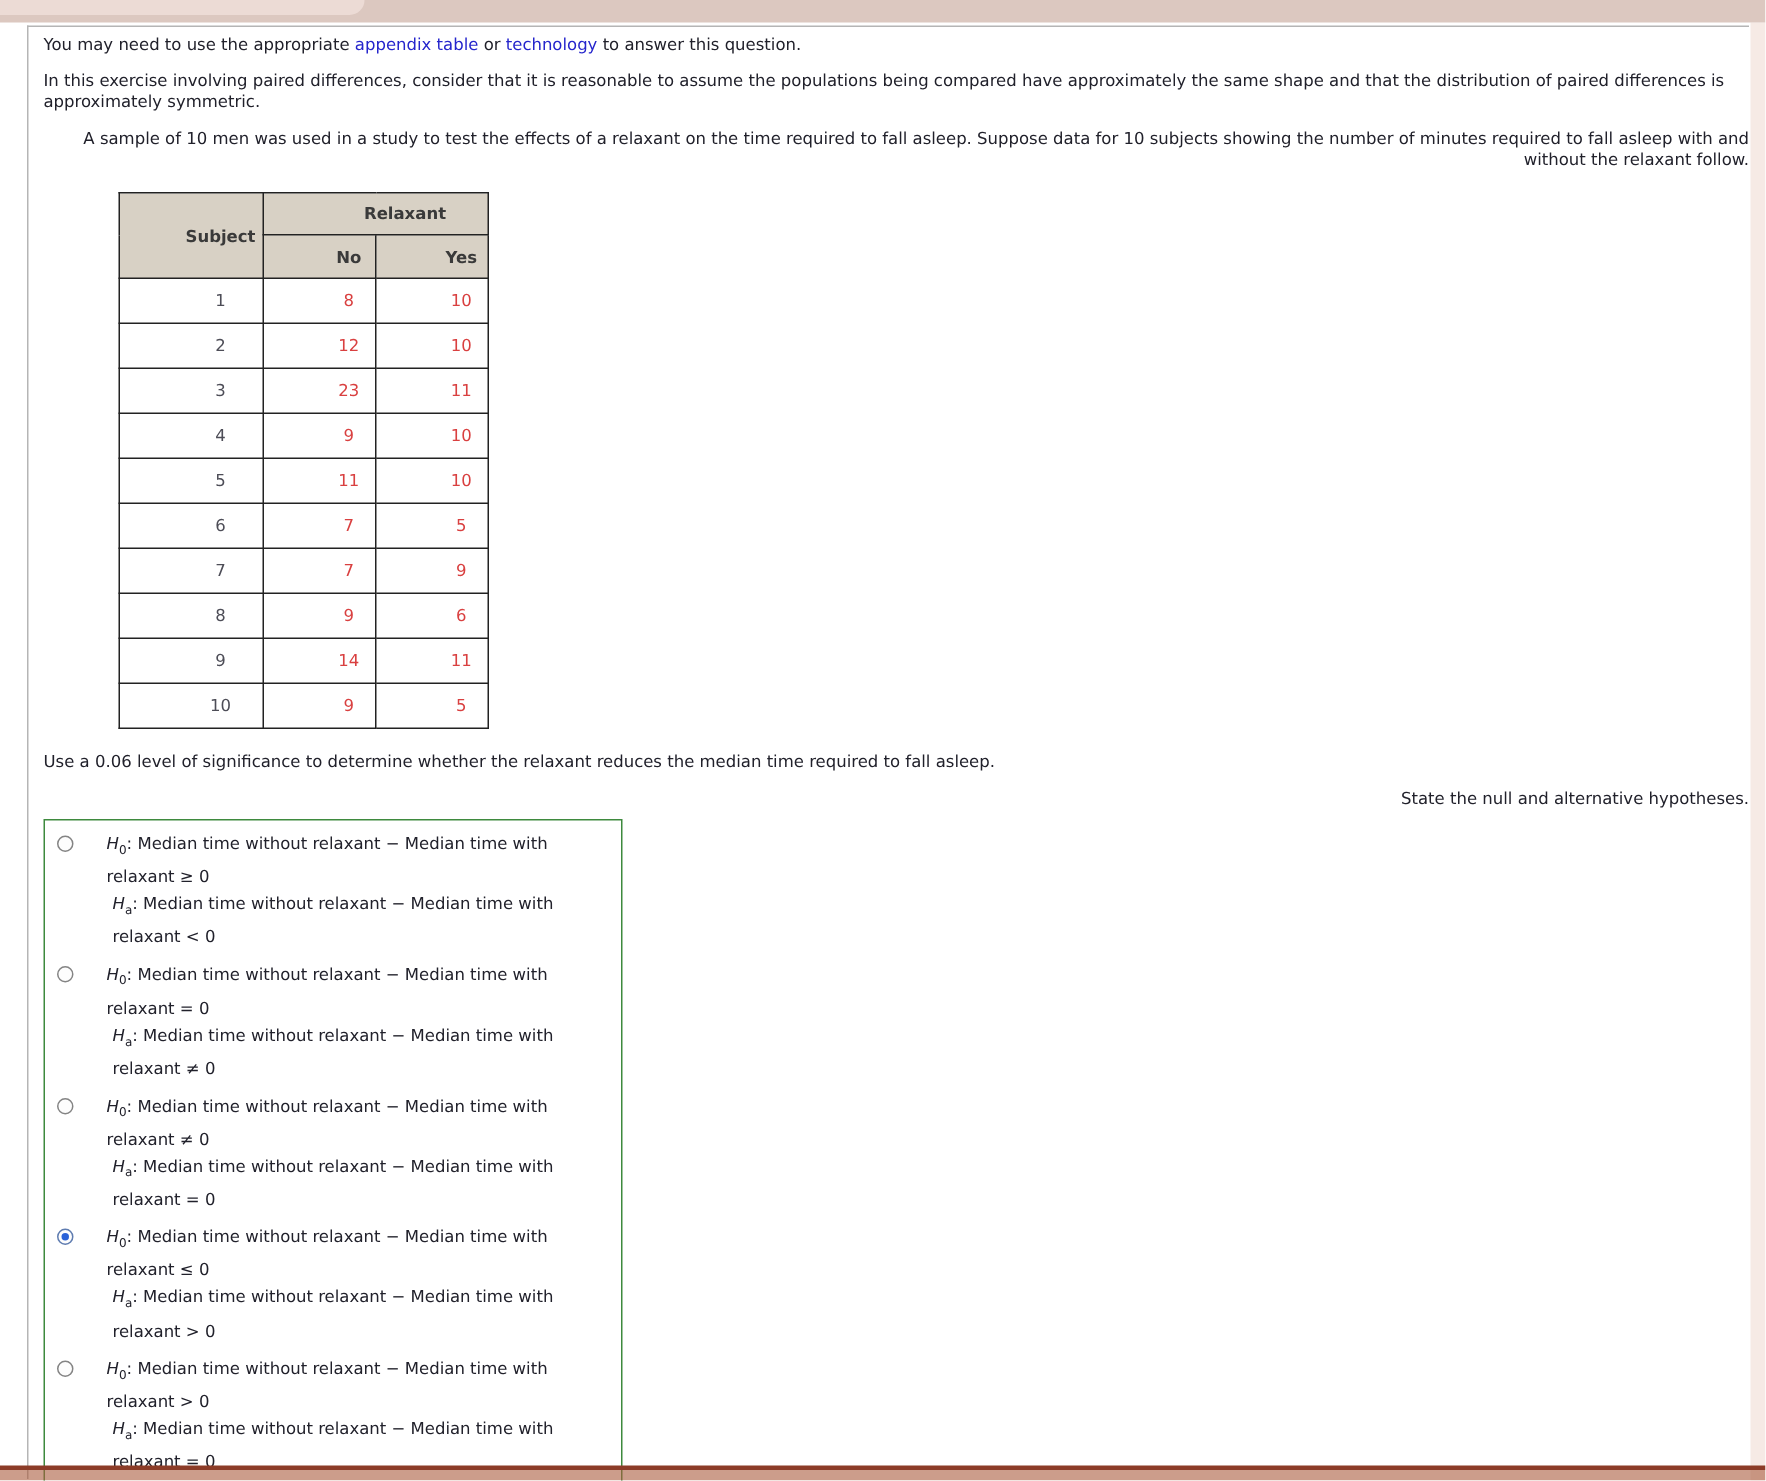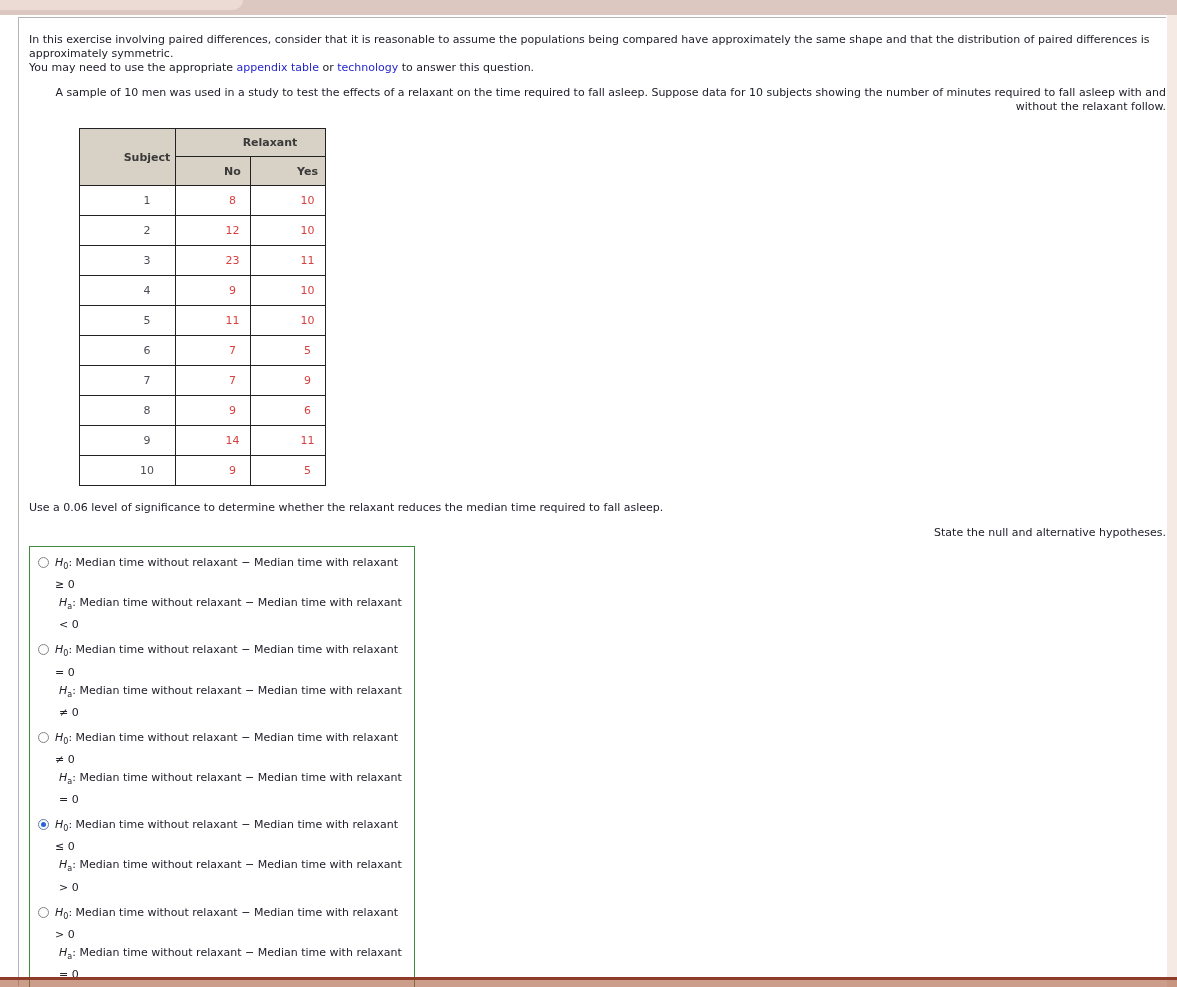--- a/index.html
+++ b/index.html
@@ -26,46 +26,46 @@
   table.data th,table.data td{border:1px solid #222222;text-align:center;vertical-align:middle;padding-left:40px;}
   table.data th{background:#d8d1c5;color:#3a3a3a;font-weight:bold;}
   th.subject-h{width:54px;}
   th.group-h{height:25px;}
   th.noyes-h{width:33px;height:26px;}
   td.subj{height:27px;color:#4d4d57;}
   td.val{color:#d94040;}
   
   .answer-box{border:1px solid #3e8a3e;margin-top:6px;background:#fff;}
   .hyp-box{width:368px;padding:7px 8px 2px 8px;box-sizing:content-box;}
-  .hyp-option{display:flex;gap:6px;margin-bottom:7px;justify-content:center;}
+  .hyp-option{display:flex;gap:22px;margin-bottom:7px;justify-content:center;}
   .hyp-line{line-height:18px;}
   .hyp-indent{margin-left:4px;}
   .radio{display:inline-block;width:11px;height:11px;border-radius:50%;
     border:1px solid #848484;background:#fdfdfd;box-sizing:border-box;flex:0 0 auto;margin-top:3px;cursor:pointer;}
   .radio.selected{border-color:#5f7cb0;}
   .radio.selected::after{content:"";display:block;width:5px;height:5px;margin:2px;border-radius:50%;background:#2a62d8;}
   sub,sup{font-size:8px;}
   
   .bottom-line{position:absolute;left:0;top:977px;width:1177px;height:3px;background:#8c3c28;z-index:6;}
   .bottom-shade{position:absolute;left:0;top:980px;width:1177px;height:7px;background:rgba(170,92,62,0.6);z-index:6;}
 </style>
 </head>
 <body>
 
 <div class="topbar"></div>
 <div class="toptab"></div>
 <div class="right-strip"></div>
 
 <div class="content">
 
-  <div class="para mt10">In this exercise involving paired differences, consider that it is reasonable to assume the populations being compared have approximately the same shape and that the distribution of paired differences is approximately symmetric.</div>
-
   <div class="para">
     <span>You may need to use the appropriate </span><a class="qlink">appendix table</a><span> or </span><a class="qlink">technology</a><span> to answer this question.</span>
   </div>
+
+  <div class="para mt10">In this exercise involving paired differences, consider that it is reasonable to assume the populations being compared have approximately the same shape and that the distribution of paired differences is approximately symmetric.</div>
   <div class="para mt8">A sample of 10 men was used in a study to test the effects of a relaxant on the time required to fall asleep. Suppose data for 10 subjects showing the number of minutes required to fall asleep with and without the relaxant follow.</div>
 
   <table class="data">
     <tbody>
         <tr>
       <th class="subject-h" rowspan="2">Subject</th>
       <th class="group-h" colspan="2">Relaxant</th>
     </tr>
     <tr>
       <th class="noyes-h">No</th>

